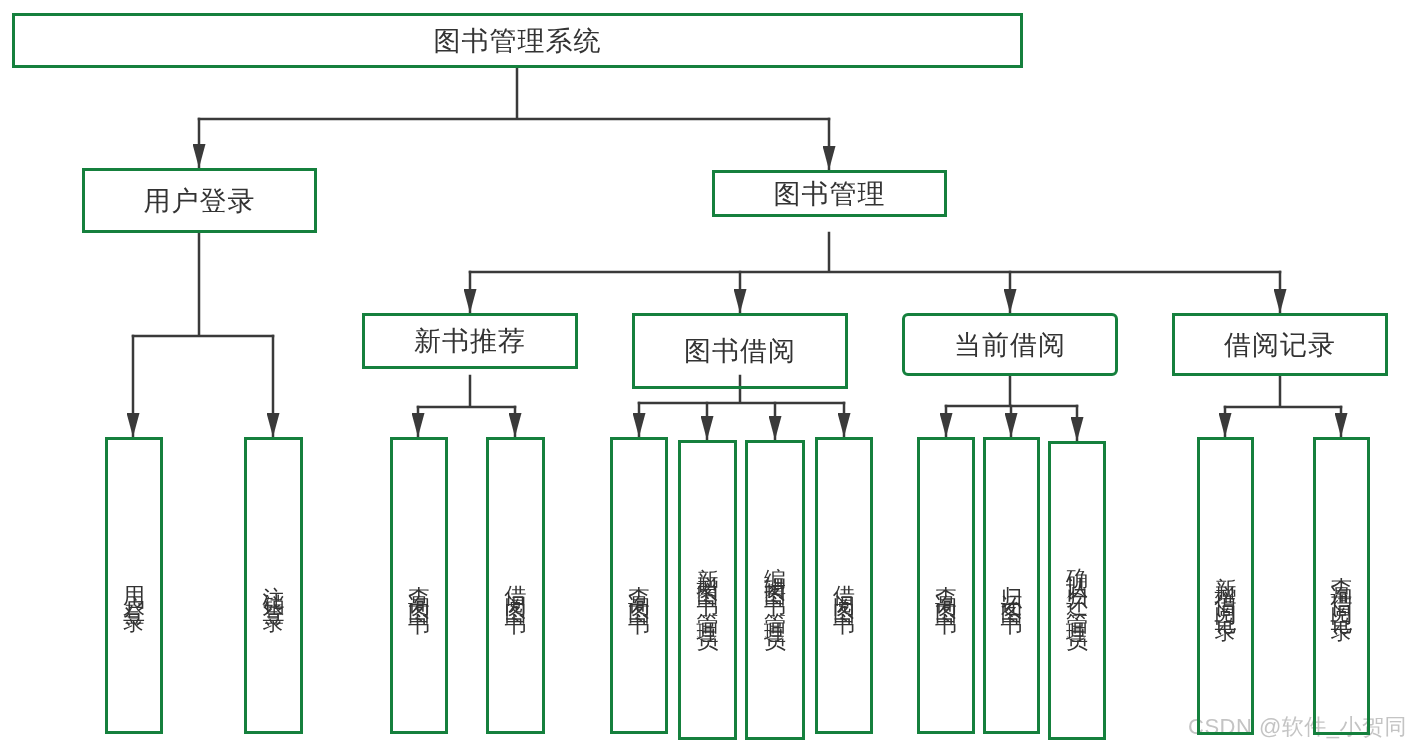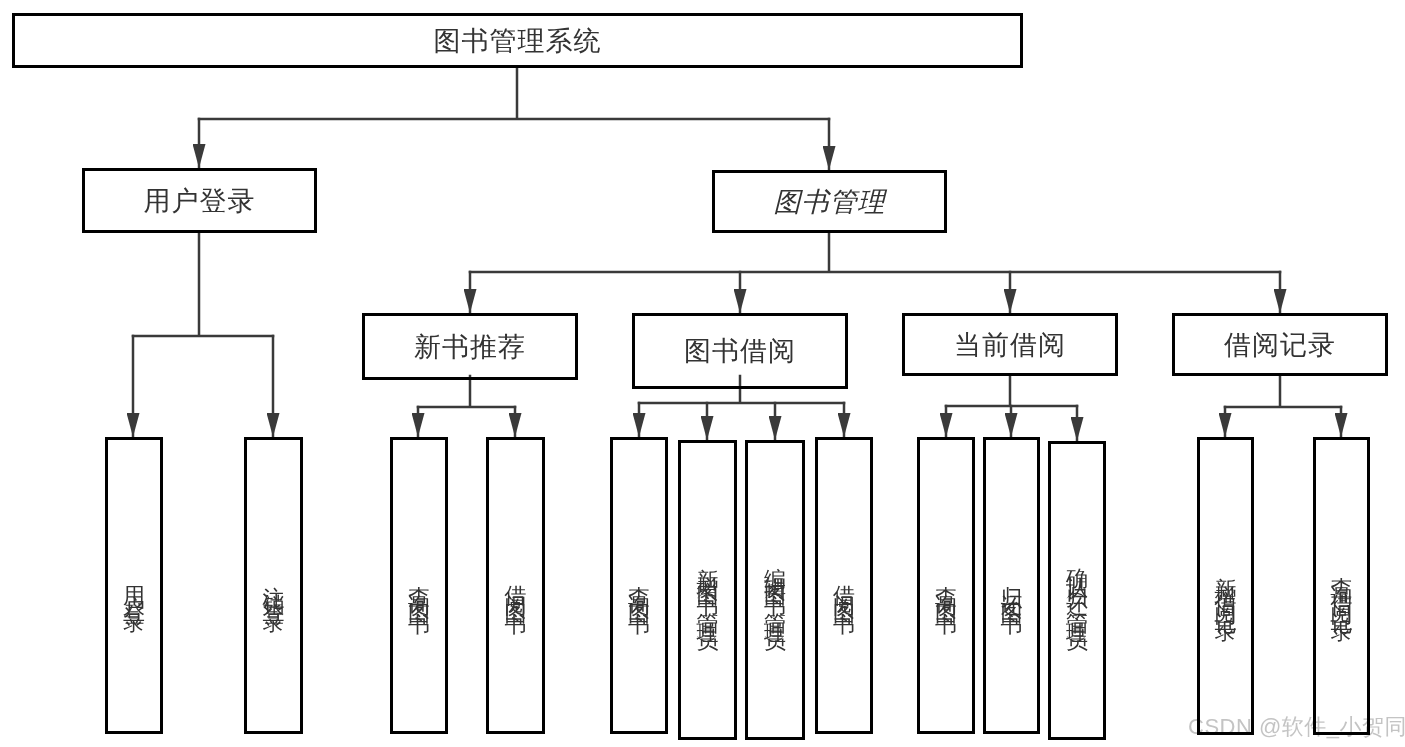--- a/index.html
+++ b/index.html
@@ -14,21 +14,21 @@
   }
   .wires {
     position: absolute;
     left: 0; top: 0;
     width: 1405px; height: 747px;
     z-index: 2;
   }
   .box {
     position: absolute;
     box-sizing: border-box;
-    border: 3px solid #000000;
+    border: 3px solid #15803d;
     background: transparent;
     display: flex;
     align-items: center;
     justify-content: center;
     z-index: 3;
     text-align: center;
   }
   .hbox {
     font-size: 27px;
     letter-spacing: 1px;
@@ -98,25 +98,25 @@
 
       <path d="M1280 376 V407 M1225 407 H1341"></path>
       <line x1="1225" y1="407" x2="1225" y2="437" marker-end="url(#ah)"></line>
       <line x1="1341" y1="407" x2="1341" y2="437" marker-end="url(#ah)"></line>
     </g>
   </svg>
 
   <div class="box hbox" style="left:12px; top:13px; width:1011px; height:55px;">图书管理系统</div>
 
   <div class="box hbox" style="left:82px; top:168px; width:235px; height:65px;">用户登录</div>
-  <div class="box hbox" style="left:712px; top:170px; width:235px; height:63px;font-style:italic;">图书管理</div>
+  <div class="box hbox" style="left:712px; top:170px; width:235px; height:47px;">图书管理</div>
 
-  <div class="box hbox" style="left:362px; top:313px; width:216px; height:67px;">新书推荐</div>
+  <div class="box hbox" style="left:362px; top:313px; width:216px; height:56px;">新书推荐</div>
   <div class="box hbox" style="left:632px; top:313px; width:216px; height:76px;">图书借阅</div>
-  <div class="box hbox" style="left:902px; top:313px; width:216px; height:63px;">当前借阅</div>
+  <div class="box hbox" style="left:902px; top:313px; width:216px; height:63px;border-radius:6px;">当前借阅</div>
   <div class="box hbox" style="left:1172px; top:313px; width:216px; height:63px;">借阅记录</div>
 
   <div class="box vbox" style="left:105px; top:437px; width:58px; height:297px;">用户登录</div>
   <div class="box vbox" style="left:244px; top:437px; width:59px; height:297px;">注销登录</div>
 
   <div class="box vbox" style="left:390px; top:437px; width:58px; height:297px;">查询图书</div>
   <div class="box vbox" style="left:486px; top:437px; width:59px; height:297px;">借阅图书</div>
 
   <div class="box vbox" style="left:610px; top:437px; width:58px; height:297px;">查询图书</div>
   <div class="box vbox" style="left:678px; top:440px; width:59px; height:300px;">新增图书（管理员）</div>

